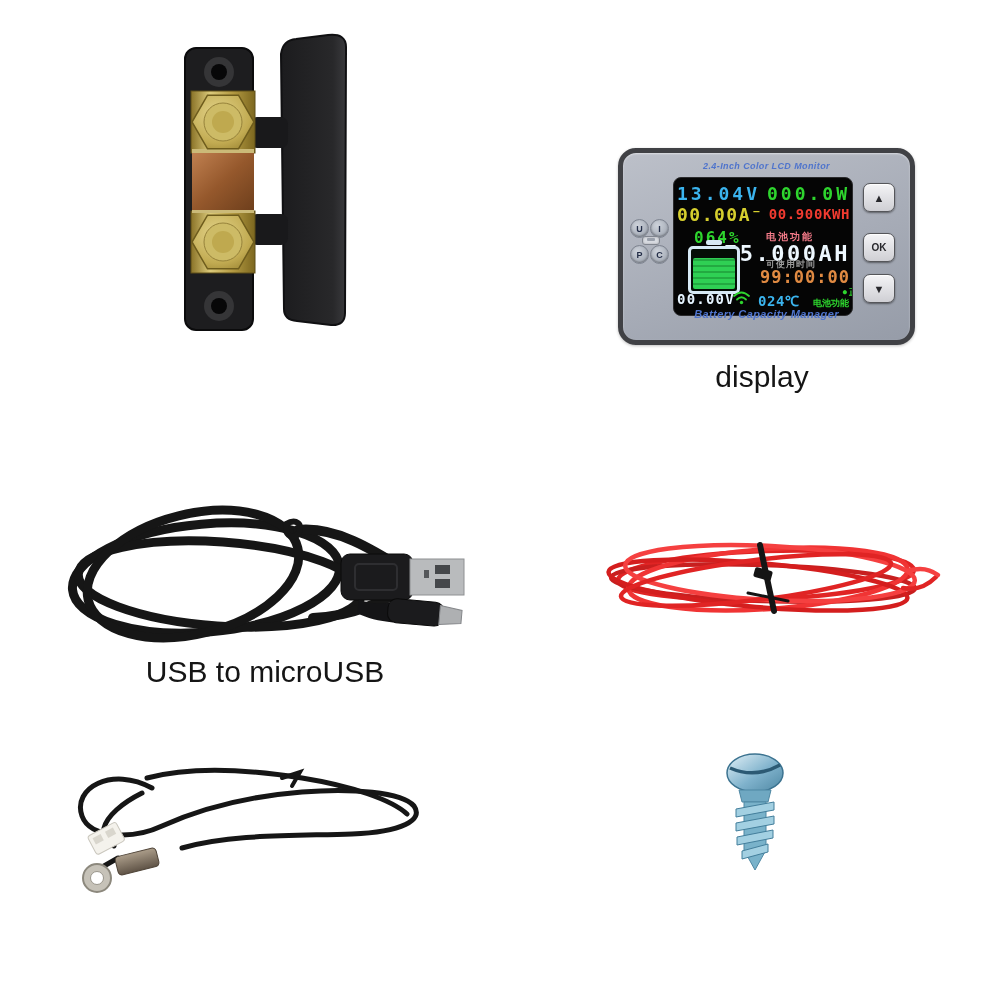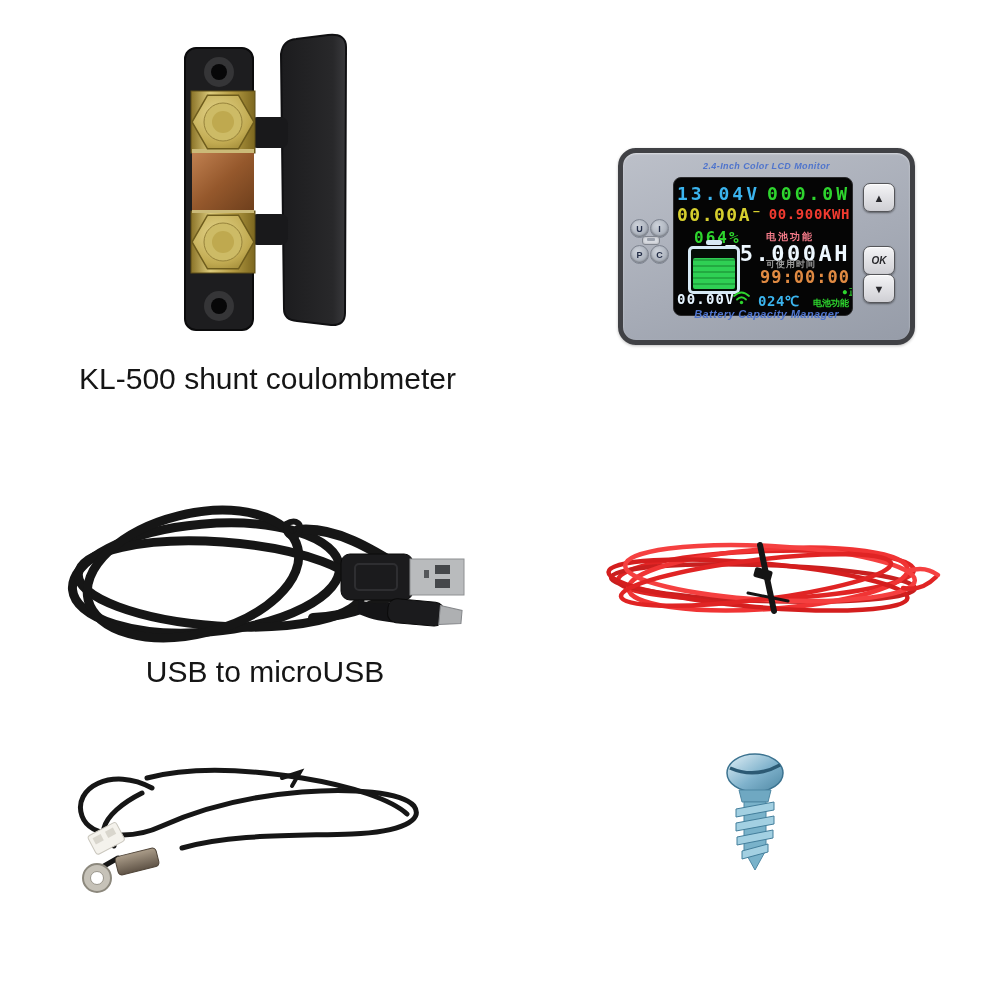--- a/index.html
+++ b/index.html
@@ -51,21 +51,21 @@
         font-size:9px;font-weight:bold;color:#242e48;}
   .pill{position:absolute;left:19px;top:83px;width:16px;height:7px;border-radius:3px;
         background:#d8dbe1;border:1px solid #80858f;box-shadow:inset 0 0 2px rgba(0,0,0,.3);}
   .pill i{display:block;margin:1px auto 0;width:8px;height:3px;background:#9aa0ab;border-radius:1px;}
 
   .navbtn{position:absolute;left:240px;width:30px;height:27px;border-radius:7px;
         background:linear-gradient(#f4f4f6,#cfcfd4);border:1px solid #55565a;
         box-shadow:0 1px 2px rgba(0,0,0,.45), inset 0 1px 1px #fff;
         display:flex;align-items:center;justify-content:center;
         font-size:11px;font-weight:bold;color:#28282c;}
-  .nav-up{top:30px;} .nav-ok{top:93px;font-size:10px;font-style:italic;} .nav-dn{top:121px;}
+  .nav-up{top:30px;} .nav-ok{top:80px;font-size:10px;} .nav-dn{top:121px;}
 
   svg{position:absolute;}
 </style>
 </head>
 <body>
 
 <div class="canvas">
 
   <svg style="left:150px;top:30px" width="320" height="320" viewBox="0 0 320 320">
     <defs>
@@ -265,16 +265,16 @@
     <g>
       <path d="M17,38 L49,38 L46,50 L20,50 Z" fill="#6fa8c2" stroke="#4e87a3"></path>
       <path d="M22,50 L44,50 L44,98 L33,118 L22,98 Z" fill="#79b2ca" stroke="#4e87a3"></path>
       <path d="M14,57 L52,50 L52,58 L14,65 Z" fill="#a3d0e2" stroke="#437e9b"></path>
       <path d="M14,71 L52,64 L52,72 L14,79 Z" fill="#a3d0e2" stroke="#437e9b"></path>
       <path d="M15,85 L51,78 L51,86 L15,93 Z" fill="#a3d0e2" stroke="#437e9b"></path>
       <path d="M20,99 L46,92 L46,100 L20,107 Z" fill="#a3d0e2" stroke="#437e9b"></path>
     </g>
   </svg>
 
-  <div class="caption" style="left:60px;top:362px;width:415px">KL-500 shunt coulombmeter</div>
+  <div class="caption" style="left:612px;top:360px;width:300px">display</div>
   <div class="caption" style="left:55px;top:655px;width:420px">USB to microUSB</div>
 
 </div>
 
 </body></html>

